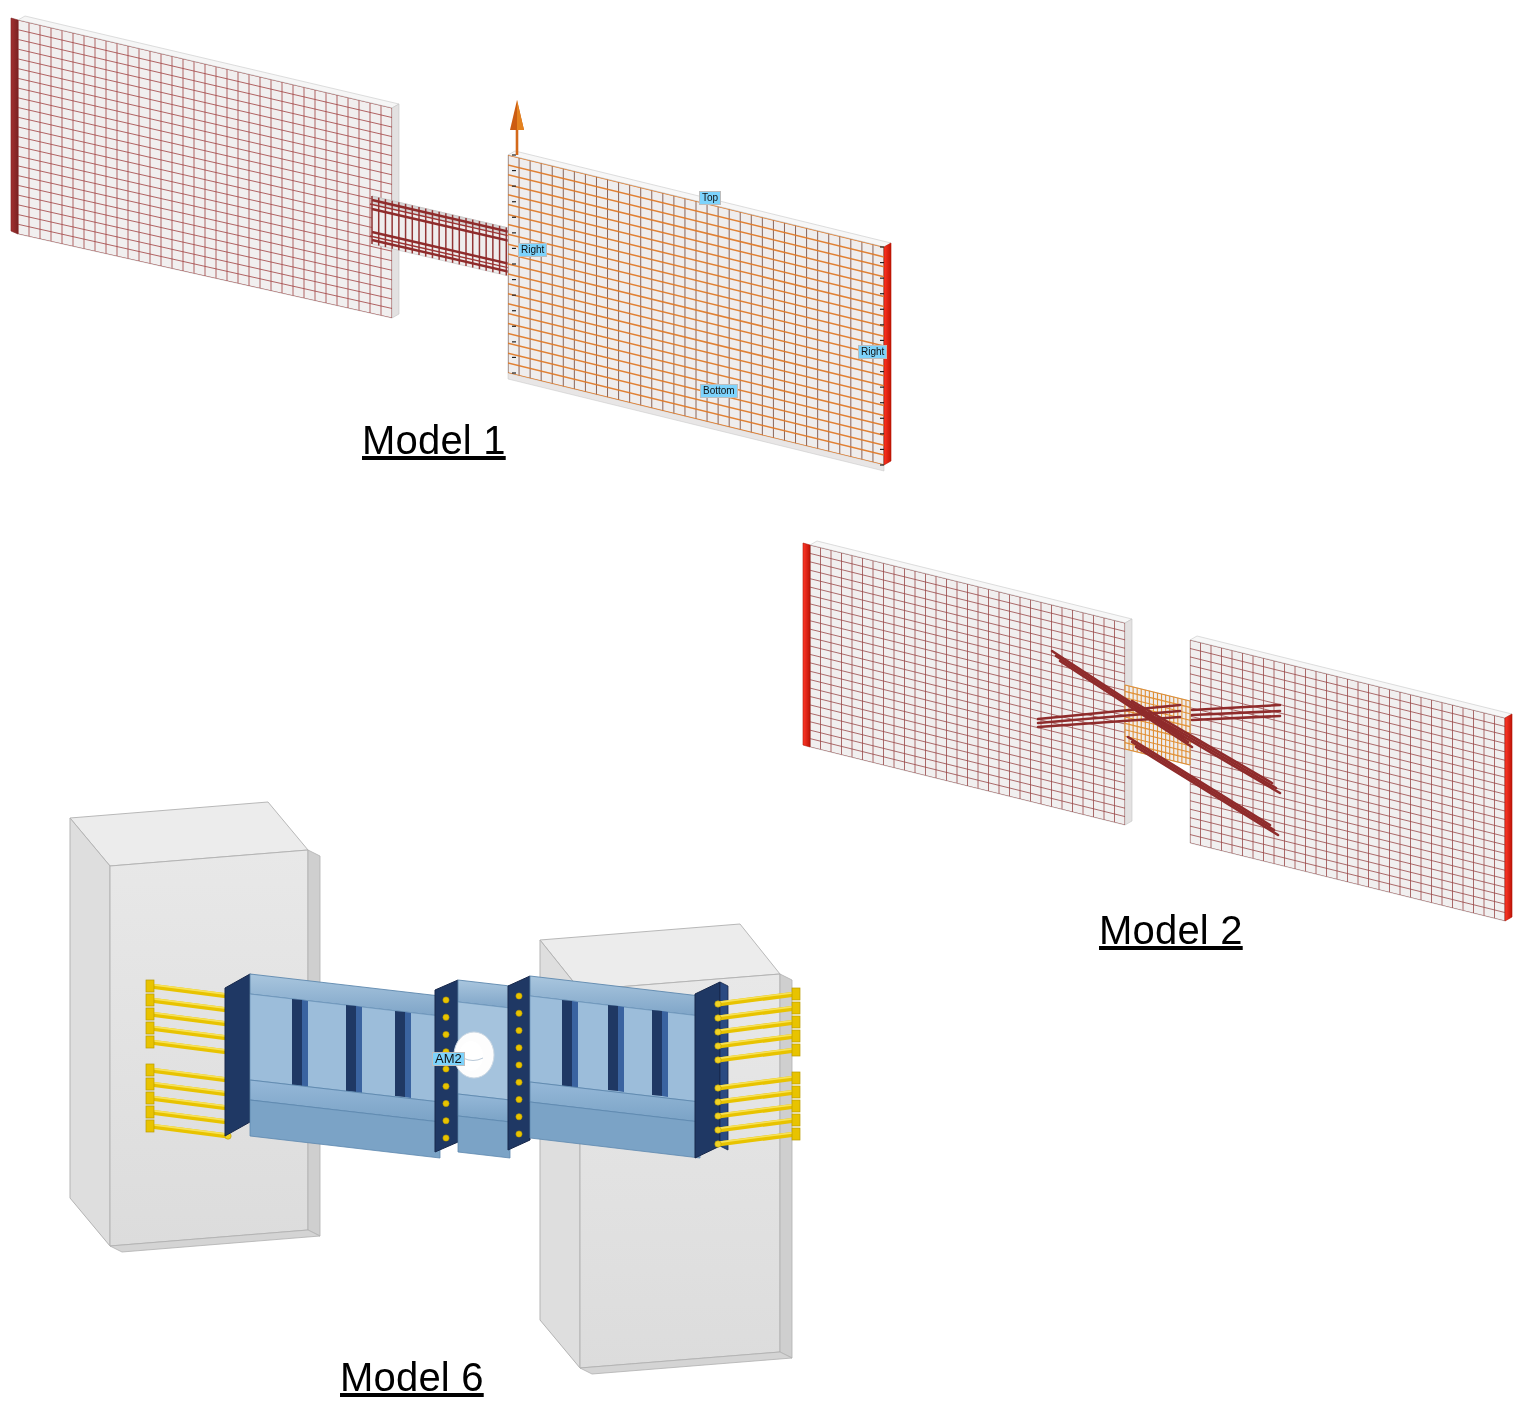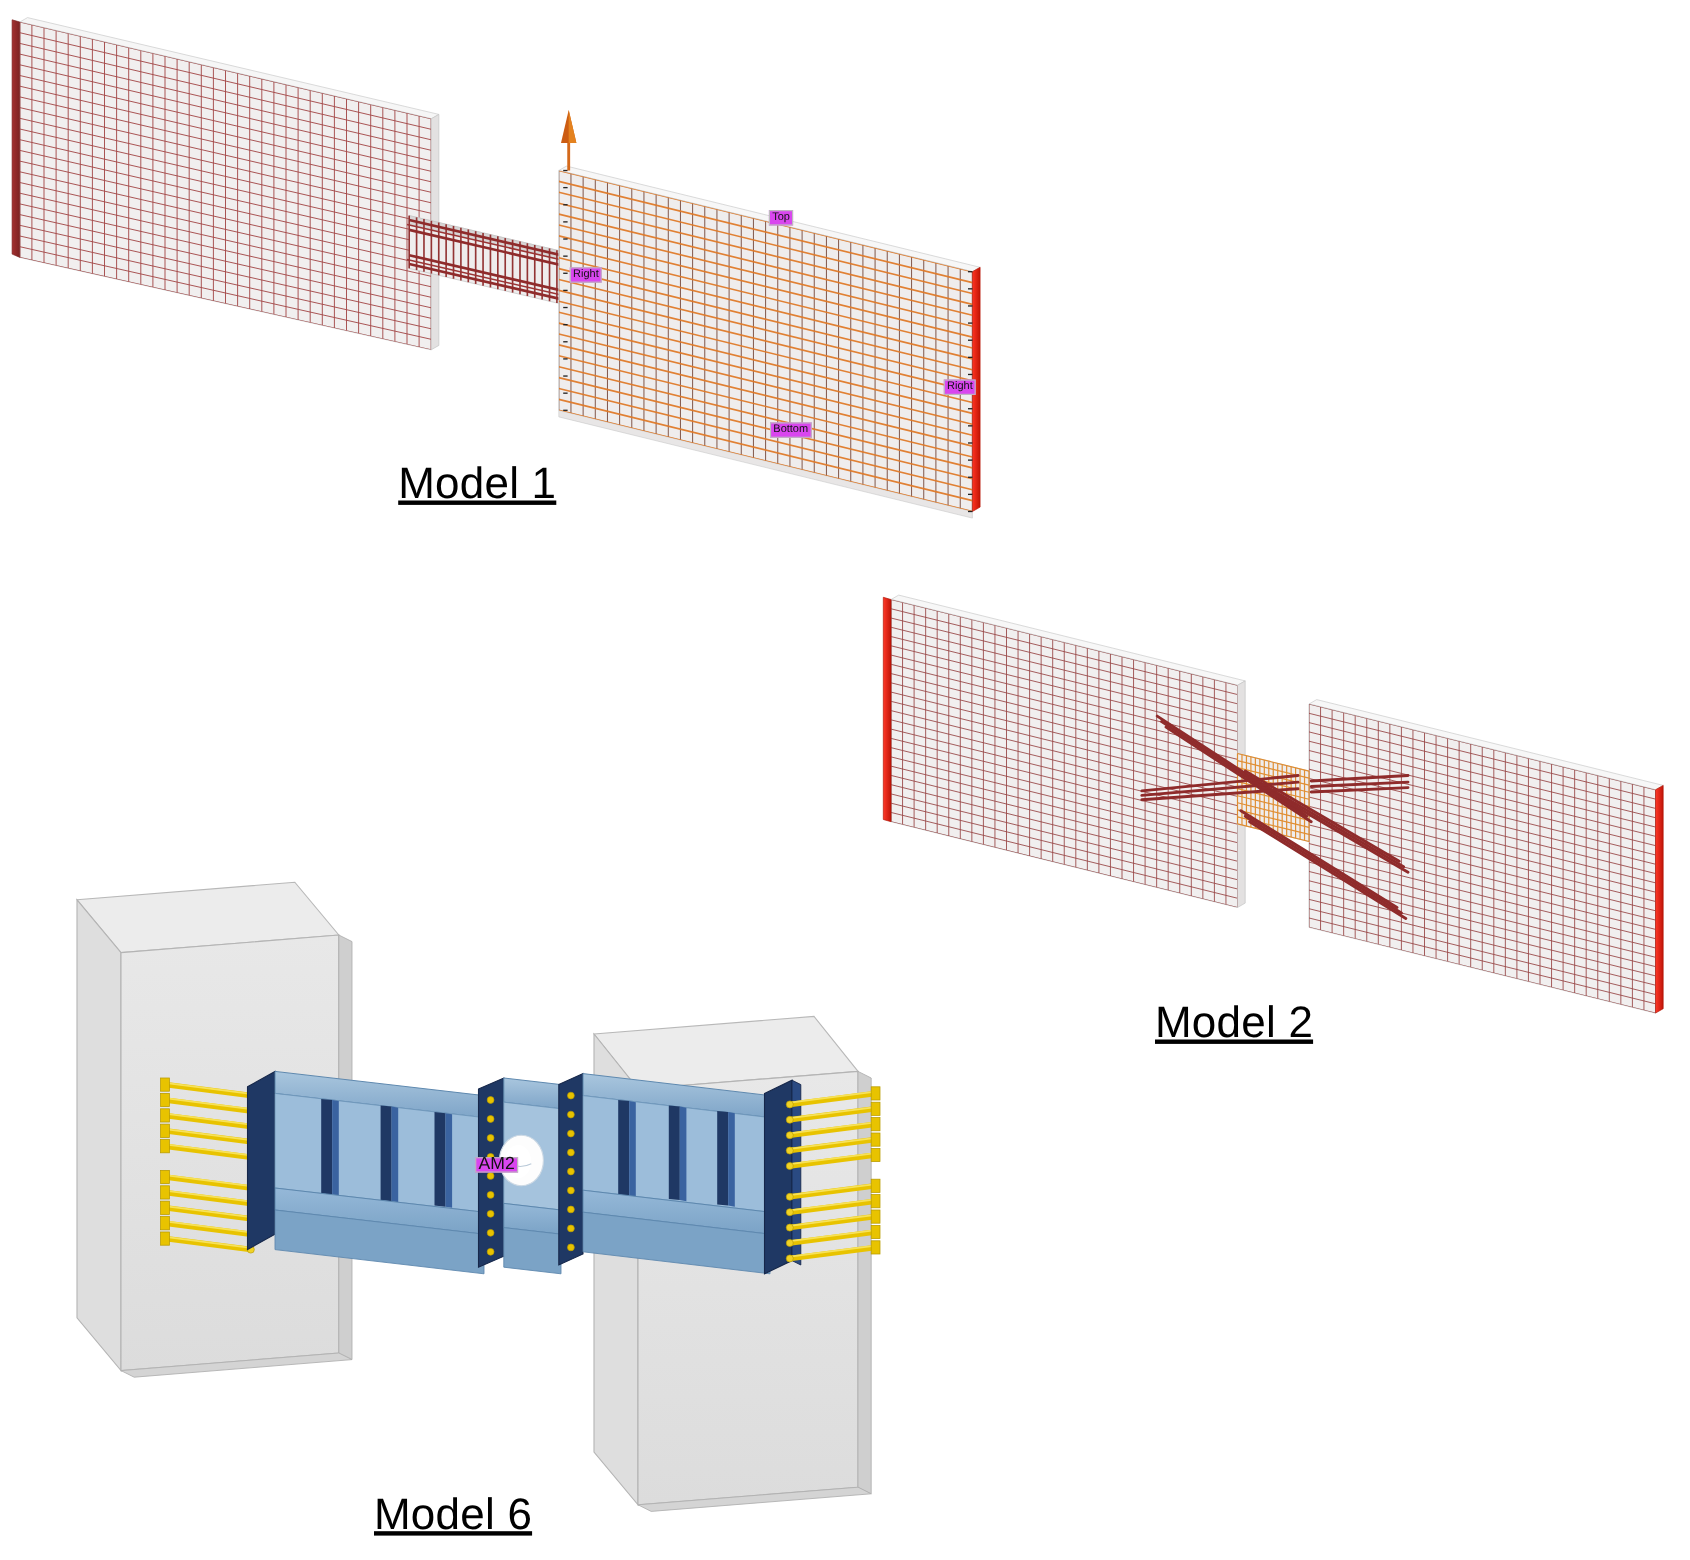--- a/index.html
+++ b/index.html
@@ -21,21 +21,21 @@
     color:#000000;
     white-space:nowrap;
     letter-spacing:.2px;
     text-decoration:underline;
   }
   .tag{
     position:absolute;
     font-family:"Liberation Sans", sans-serif;
     font-size:10px;
     color:#111;
-    background:#d946ef;
+    background:#7dd3fc;
     border:1px solid #bdbdbd;
     padding:0px 2px;
     line-height:12px;
     white-space:nowrap;
     z-index:40;
   }
   svg{display:block;overflow:visible;}
 </style>
 </head>
 <body>
@@ -506,21 +506,21 @@
         <line x1="412" y1="195" x2="500" y2="191"></line>
       </g>
       <g stroke-width="2.6">
         <line x1="348" y1="212" x2="490" y2="300"></line>
         <line x1="352" y1="217" x2="494" y2="305"></line>
         <line x1="356" y1="222" x2="498" y2="310"></line>
       </g>
     </g>
   </svg>
 
-  <div class="model-caption" style="left:1050px;top:908px;text-align:right;">Model 2</div>
+  <div class="model-caption" style="left:1099px;top:908px;text-align:right;">Model 2</div>
 
   <svg class="abs" style="left:40px;top:790px;" width="800" height="560" viewBox="0 0 800 560">
     <defs>
       <linearGradient id="conc" x1="0" y1="0" x2="0" y2="1">
         <stop offset="0" stop-color="#e8e8e8"></stop>
           <stop offset="1" stop-color="#dcdcdc"></stop>
       </linearGradient>
       <linearGradient id="flangeTop" x1="0" y1="0" x2="0" y2="1">
         <stop offset="0" stop-color="#a9c6de"></stop>
           <stop offset="1" stop-color="#7fa5c8"></stop>
@@ -722,17 +722,17 @@
         <line x1="678" y1="338.4" x2="756" y2="328.4" stroke="#f7e259" stroke-width="1.6"></line>
         <rect x="752" y="324" width="8" height="12" fill="#e8c300" stroke="#b99c00" stroke-width="0.7"></rect>
         <circle cx="678" cy="340" r="3.2" fill="#f0d225" stroke="#b99c00" stroke-width="0.6"></circle>
         <line x1="678" y1="354" x2="756" y2="344" stroke="#e8c300" stroke-width="5" stroke-linecap="butt"></line>
         <line x1="678" y1="352.4" x2="756" y2="342.4" stroke="#f7e259" stroke-width="1.6"></line>
         <rect x="752" y="338" width="8" height="12" fill="#e8c300" stroke="#b99c00" stroke-width="0.7"></rect>
         <circle cx="678" cy="354" r="3.2" fill="#f0d225" stroke="#b99c00" stroke-width="0.6"></circle>
       </g>
   </svg>
 
-  <div class="tag" style="left:432px;top:1052px;font-size:16px;">AM2</div>
+  <div class="tag" style="left:432px;top:1052px;font-size:13px;">AM2</div>
 
   <div class="model-caption" style="left:340px;top:1355px;">Model 6</div>
 
 </div>
 
 </body></html>

